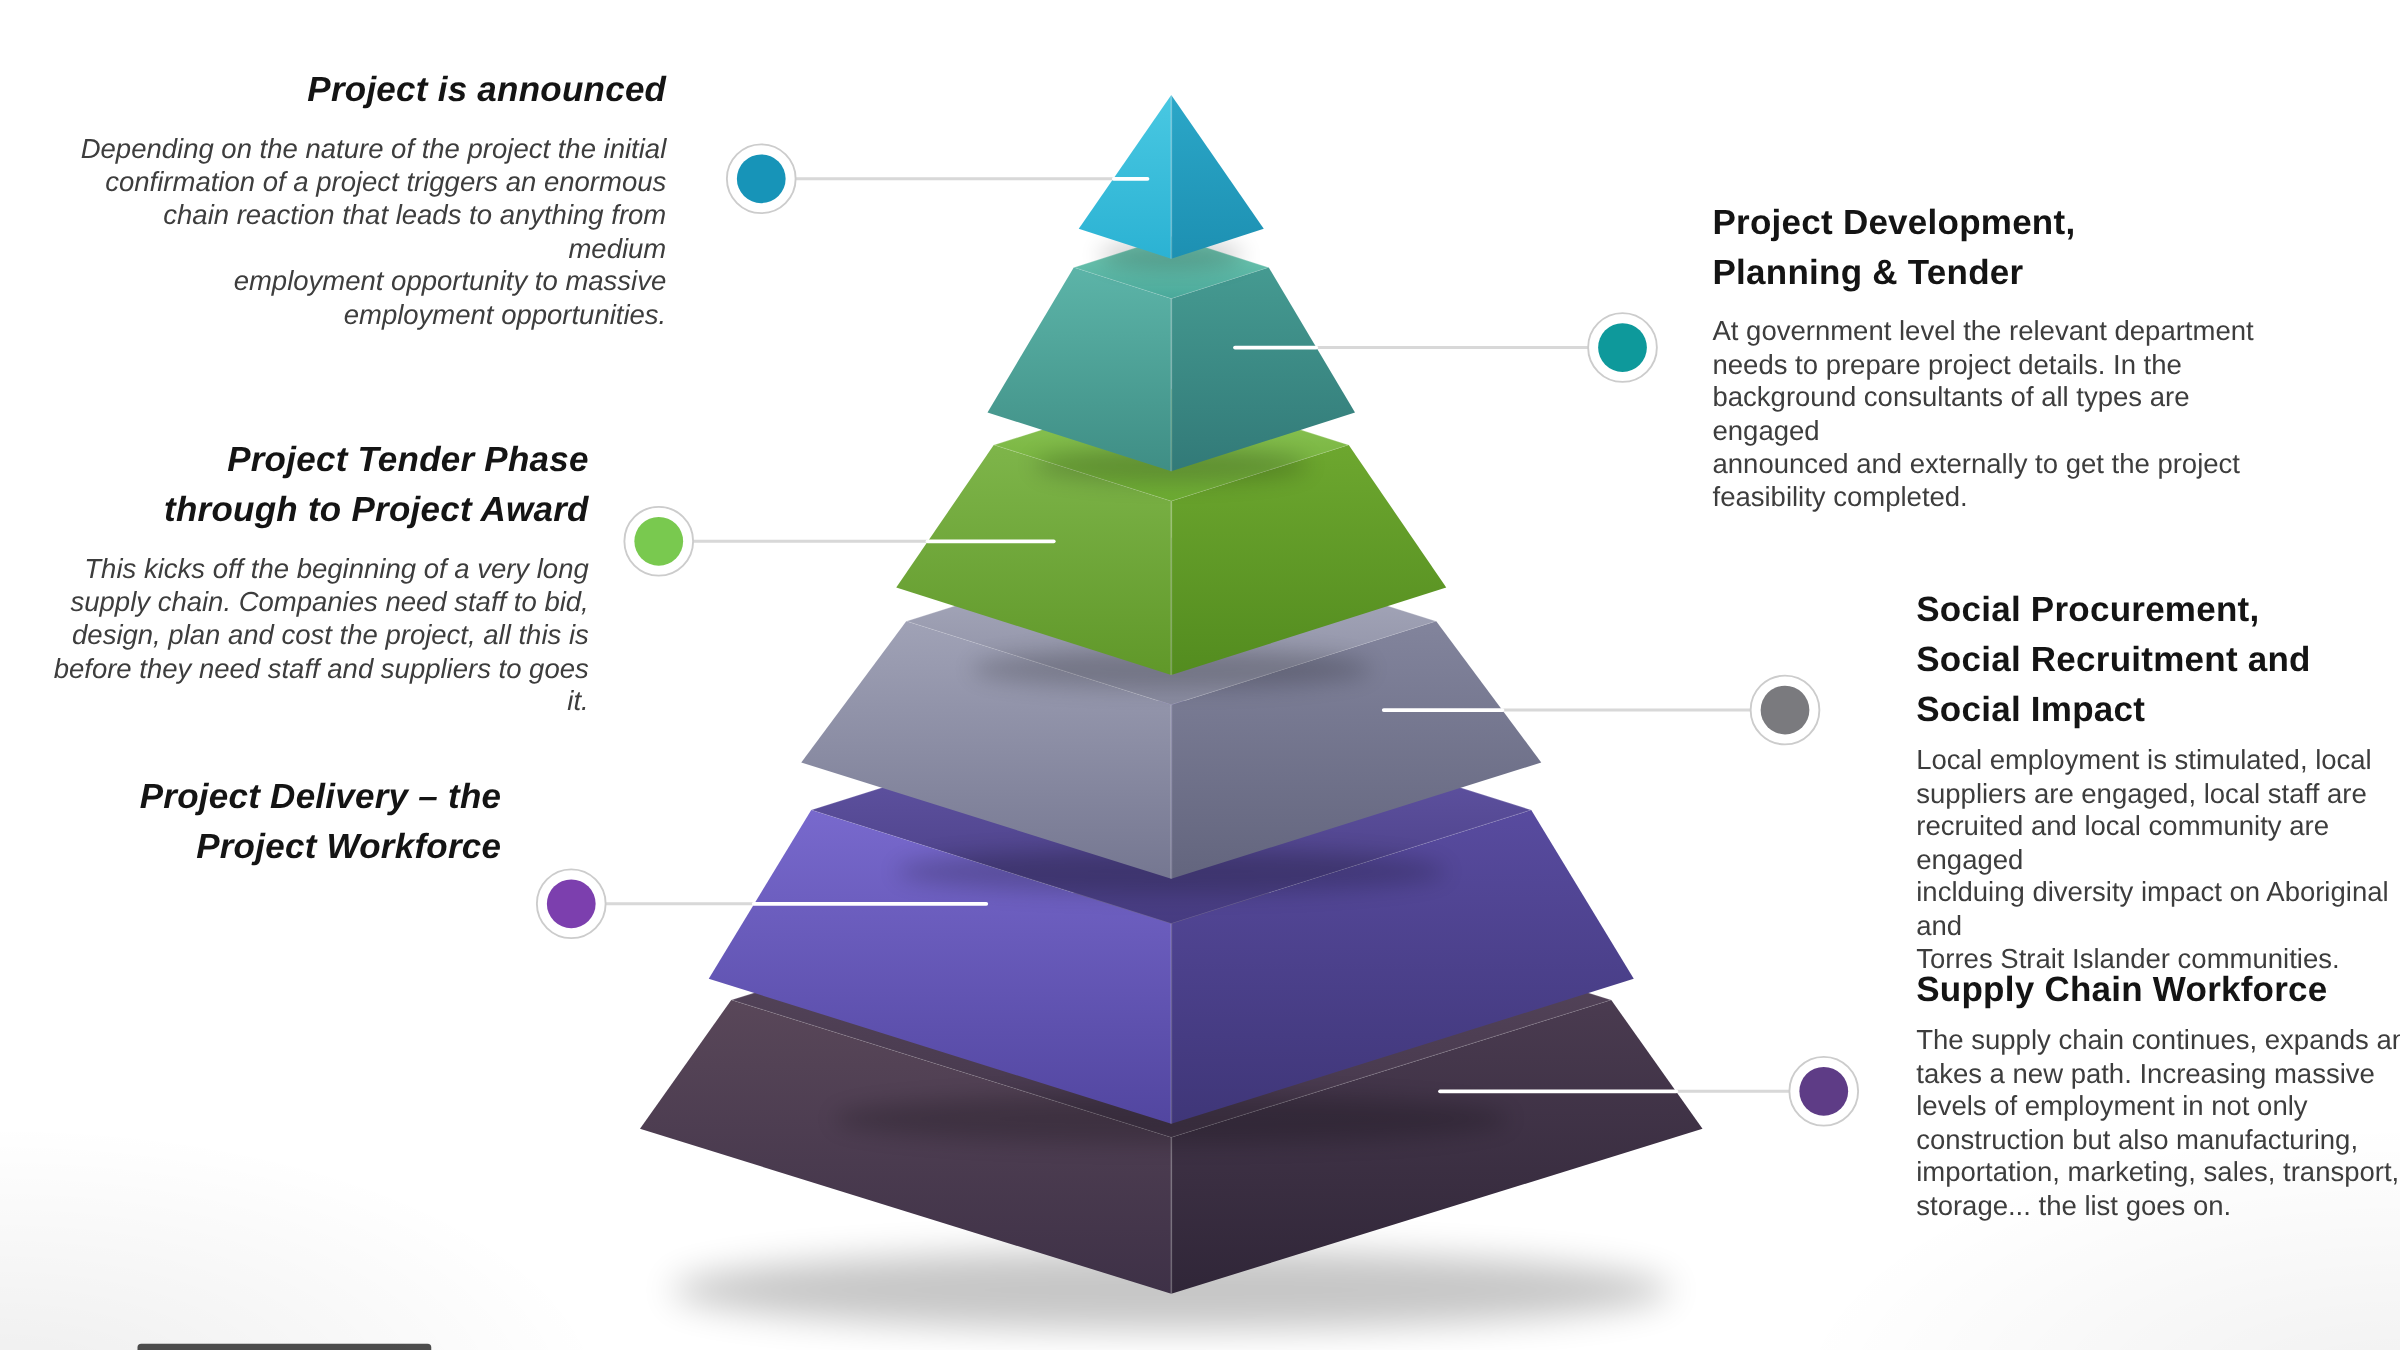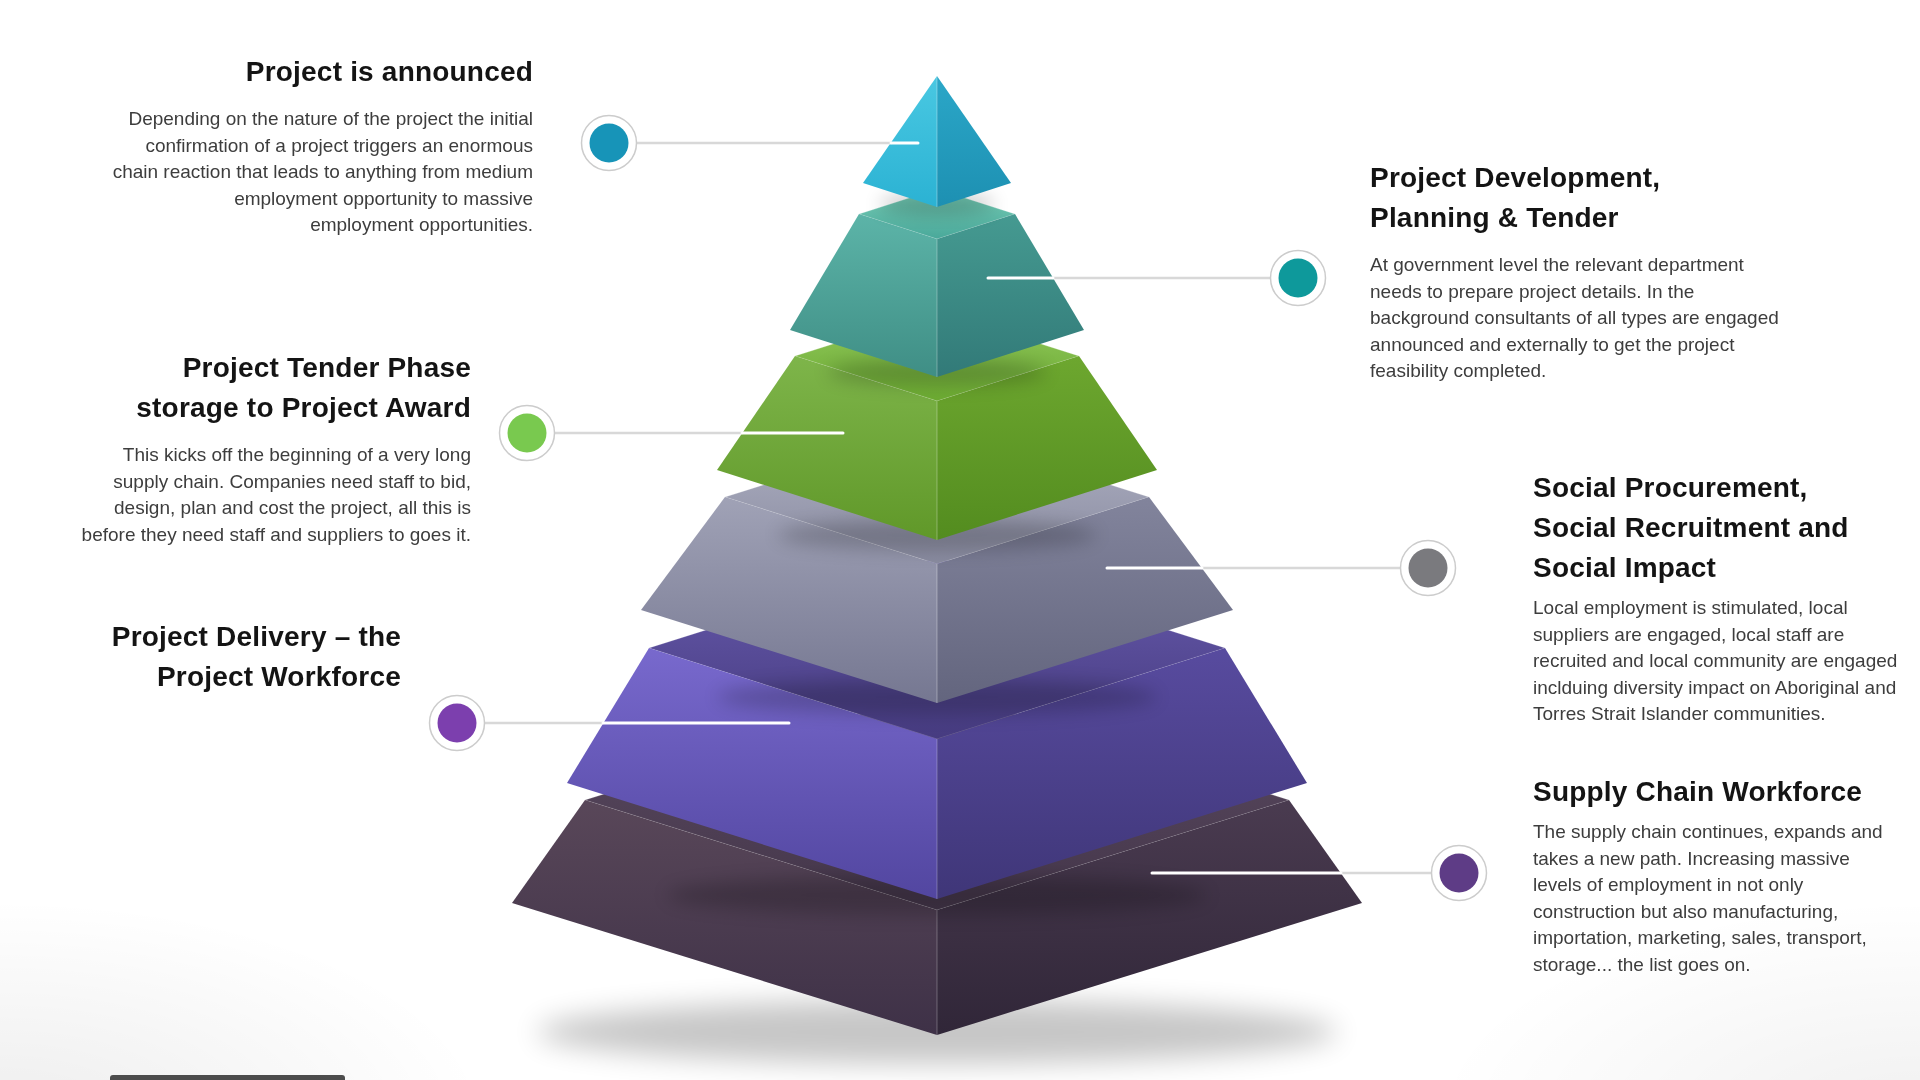--- a/index.html
+++ b/index.html
@@ -11,24 +11,24 @@
       #ffffff;
     font-family:"Liberation Sans","DejaVu Sans",sans-serif;
   }
   .pyr-svg{position:absolute;left:0;top:0;width:1920px;height:1080px;}
   .note{position:absolute;}
   .note h2{
     margin:0 0 14px 0;font-size:28px;line-height:40px;font-weight:700;
     color:#141414;letter-spacing:.2px;white-space:pre-line;
   }
   .note p{
-    margin:0;font-size:19px;line-height:26.5px;font-weight:400;
+    margin:0;font-size:22px;line-height:26.5px;font-weight:400;
     color:#3d3d3d;white-space:pre-line;
   }
-  .note.right-align{text-align:right;}
+  .note.right-align{text-align:right;font-style:italic;}
   .note.left-align{text-align:left;margin-left:20px;}
   .tight h2{margin-bottom:7px;}
   .edge-artifact{
     position:absolute;left:110px;bottom:0;width:235px;height:5px;
     background:#2e2e2e;border-radius:3px 3px 0 0;opacity:.85;
   }
 </style>
 </head>
 <body>
 
@@ -195,21 +195,21 @@
     <h2>Project is announced</h2>
     <p>Depending on the nature of the project the initial
 confirmation of a project triggers an enormous
 chain reaction that leads to anything from medium
 employment opportunity to massive
 employment opportunities.</p>
   </div>
 
   <div class="note right-align" style="left:26px;top:348px;width:445px;">
     <h2>Project Tender Phase
-storage to Project Award</h2>
+through to Project Award</h2>
     <p>This kicks off the beginning of a very long
 supply chain.  Companies need staff to bid,
 design, plan and cost the project, all this is
 before they need staff and suppliers to goes it.</p>
   </div>
 
   <div class="note right-align tight" style="left:35px;top:617px;width:366px;">
     <h2>Project Delivery – the
 Project Workforce</h2>
   </div>

